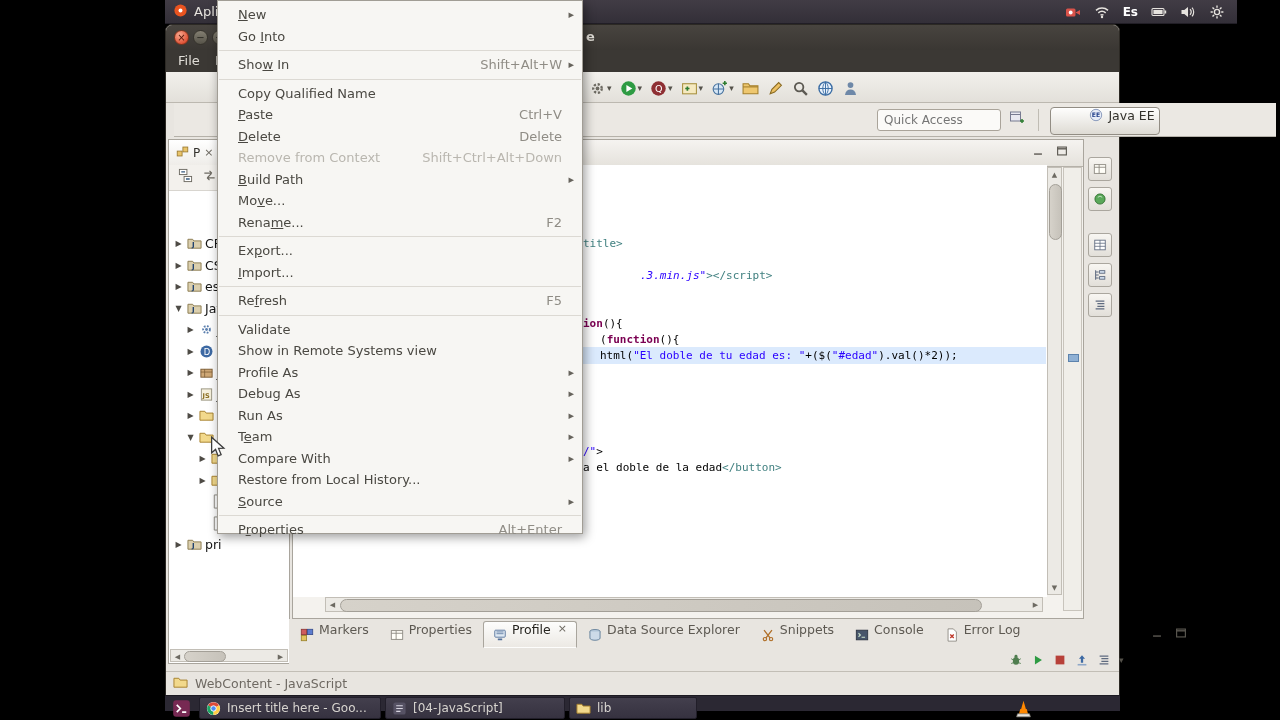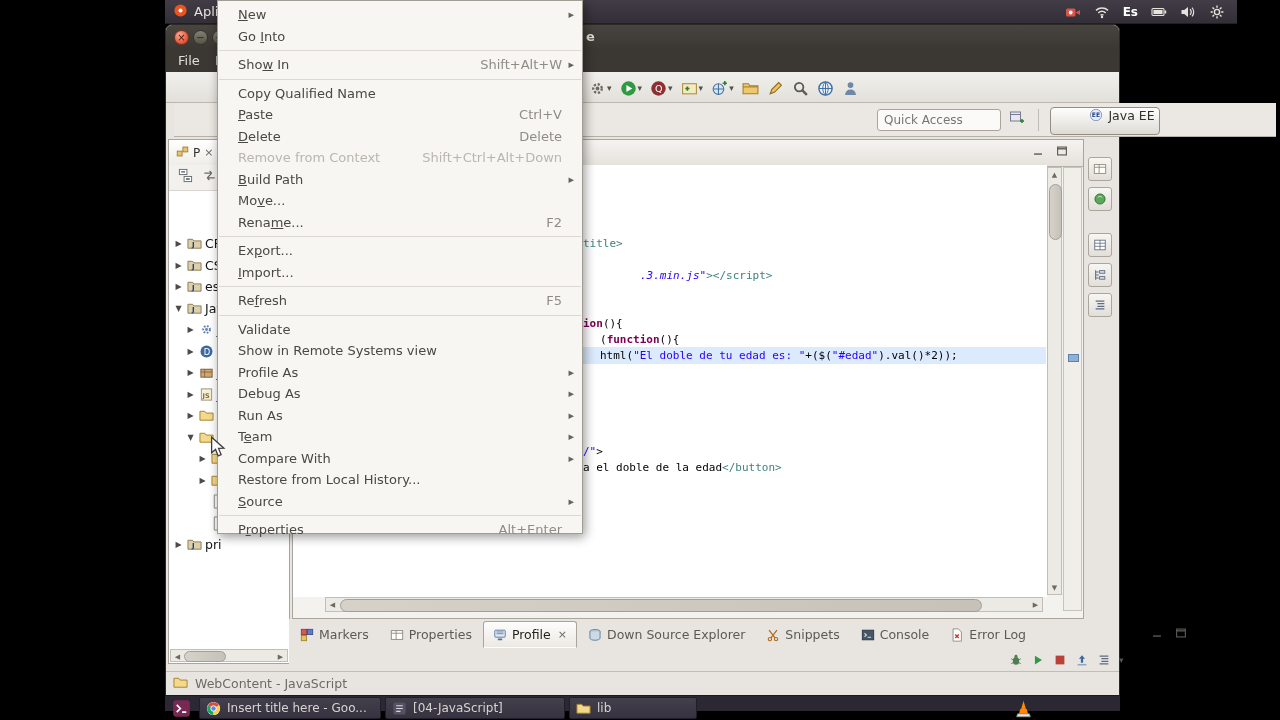--- a/index.html
+++ b/index.html
@@ -66,21 +66,21 @@
   #overview{left:897px;top:142px;width:19px;height:444px;background:#f0eee9;border:1px solid #c8c4bc;box-sizing:border-box;}
   #hscroll{left:159px;top:572px;width:718px;height:15px;}
 
   #rstrip{left:922px;top:122px;width:26px;}
   .rbtn{width:22px;height:22px;margin:0 0 6px 0;background:linear-gradient(#f8f6f2,#e2dfd9);
     border:1px solid #aaa69e;border-radius:3px;display:flex;align-items:center;justify-content:center;}
 
   
   #bottom{left:123px;top:594px;width:794px;height:52px;background:#e8e5e0;}
   #btabs{position:absolute;left:1px;top:2px;display:flex;gap:1px;align-items:flex-end;height:27px;}
-  .btab{display:inline-flex;align-items:center;gap:5px;height:25px;padding:0 9px;font-size:12.5px;color:#5d5952;
+  .btab{display:inline-flex;gap:5px;height:25px;padding:0 9px;font-size:12.5px;color:#5d5952;
     border:1px solid transparent;white-space:nowrap;margin-top:16px;}
   .btab.sel{background:linear-gradient(#fdfdfc,#ecE9e4);border-color:#a9a59d;border-bottom-color:#fdfdfc;
     border-radius:3px 3px 0 0;color:#26241f;}
   .btab .x{font-size:11px;color:#6e6a62;margin-left:2px;}
   #srv-toolbar{position:absolute;left:720px;top:32px;height:18px;display:flex;align-items:center;gap:8px;}
 
   #statusbar{left:0;top:646px;width:953px;height:24px;border-top:1px solid #c2beb6;display:flex;
     align-items:center;gap:7px;padding-left:7px;font-size:12.5px;color:#6e6962;box-sizing:border-box;background:#e8e5e0;}
 
   
@@ -566,21 +566,21 @@
             <span>Profile</span>
             <span class="x">×</span>
           </div>
           <div class="btab">
             <span class="icon">
               <svg xmlns="http://www.w3.org/2000/svg" viewBox="0 0 16 16" width="14" height="14">
                 <ellipse cx="8" cy="4.2" rx="5.8" ry="2.4" fill="#b9cbdd" stroke="#5a7894"></ellipse>
                 <path d="M2.2 4.2v7.4c0 1.3 2.6 2.4 5.8 2.4s5.8-1.1 5.8-2.4V4.2" fill="#ccdae8" stroke="#5a7894"></path>
               </svg>
             </span>
-            <span>Down Source Explorer</span>
+            <span>Data Source Explorer</span>
           </div>
           <div class="btab">
             <span class="icon">
               <svg xmlns="http://www.w3.org/2000/svg" viewBox="0 0 16 16" width="14" height="14">
                 <path d="M3.5 2.5l7 9M12.5 2.5l-7 9" stroke="#b06f28" stroke-width="1.5"></path>
                 <circle cx="4.5" cy="12.7" r="1.9" fill="none" stroke="#b06f28" stroke-width="1.3"></circle>
                 <circle cx="11.5" cy="12.7" r="1.9" fill="none" stroke="#b06f28" stroke-width="1.3"></circle>
               </svg>
             </span>
             <span>Snippets</span>

